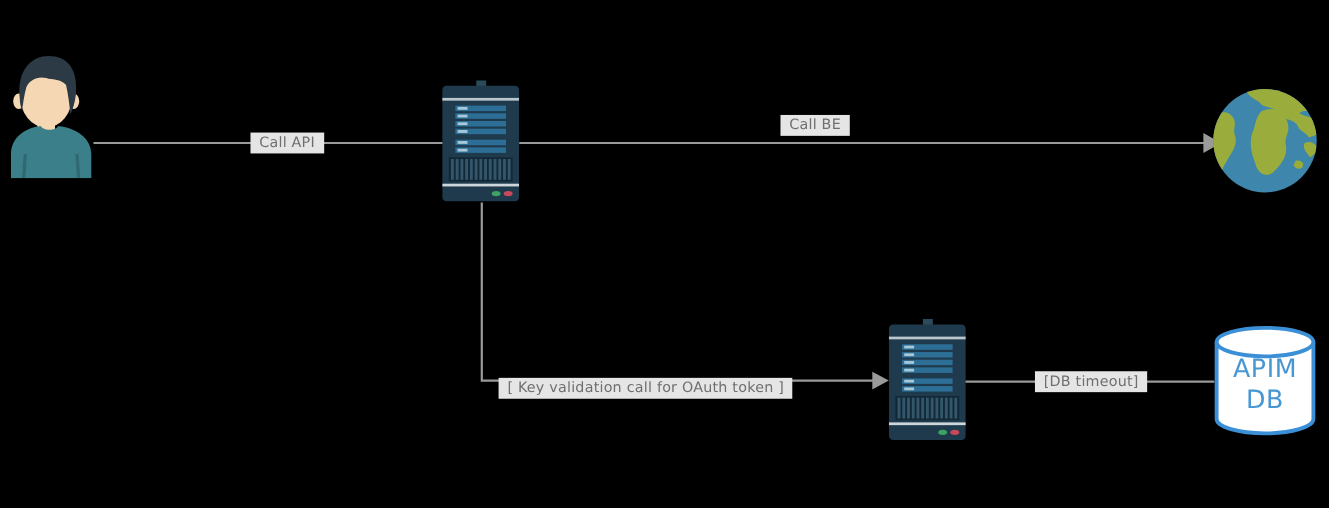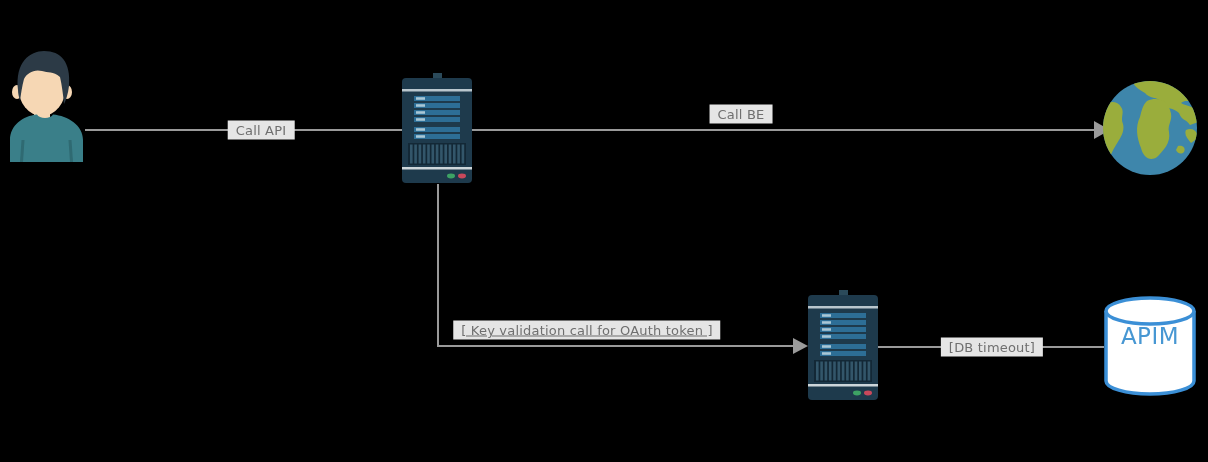--- a/index.html
+++ b/index.html
@@ -105,21 +105,21 @@
       <line x1="472" y1="130" x2="1097" y2="130"></line>
       <path d="M 438,184 L 438,346 L 795,346"></path>
       <line x1="877" y1="347" x2="1104" y2="347"></line>
     </g>
     <polygon fill="#9a9a9a" points="1094,121 1110,130 1094,139"></polygon>
     <polygon fill="#9a9a9a" points="793,338 808,346 793,354"></polygon>
   </svg>
 
   <div class="edge-label" style="left:261px; top:130px;">Call API</div>
   <div class="edge-label" style="left:741px; top:114px;">Call BE</div>
-  <div class="edge-label" style="left:587px; top:330px;text-decoration:underline;">[ Key validation call for OAuth token ]</div>
+  <div class="edge-label" style="left:587px; top:353px;">[ Key validation call for OAuth token ]</div>
   <div class="edge-label" style="left:992px; top:347px;">[DB timeout]</div>
 
   <div class="node" style="left:8px; top:48px; width:78px; height:114px;">
     <svg width="78" height="114" viewBox="0 0 78 114">
       <ellipse cx="9" cy="44" rx="5" ry="7" fill="#f6d7b4"></ellipse>
       <ellipse cx="59" cy="44" rx="5" ry="7" fill="#f6d7b4"></ellipse>
       <ellipse cx="34" cy="38" rx="24" ry="30" fill="#f6d7b4"></ellipse>
       <rect x="26" y="58" width="16" height="16" fill="#f6d7b4"></rect>
       <path d="M 10,42
                C 7,14 22,3 36,3
@@ -177,16 +177,17 @@
     </svg>
   </div>
 
   <div class="node" style="left:1101px; top:296px; width:98px; height:102px;">
     <svg width="98" height="102" viewBox="0 0 98 102">
       <path d="M 5,15 L 5,85 A 44,13 0 0 0 93,85 L 93,15" fill="#ffffff" stroke="#3b8fd6" stroke-width="3.5"></path>
       <ellipse cx="49" cy="15" rx="44" ry="13" fill="#ffffff" stroke="#3b8fd6" stroke-width="3.5"></ellipse>
     </svg>
     <div class="db-text">
       <div>APIM</div>
+      <div>DB</div>
     </div>
   </div>
 
 </div>
 
 </body></html>

